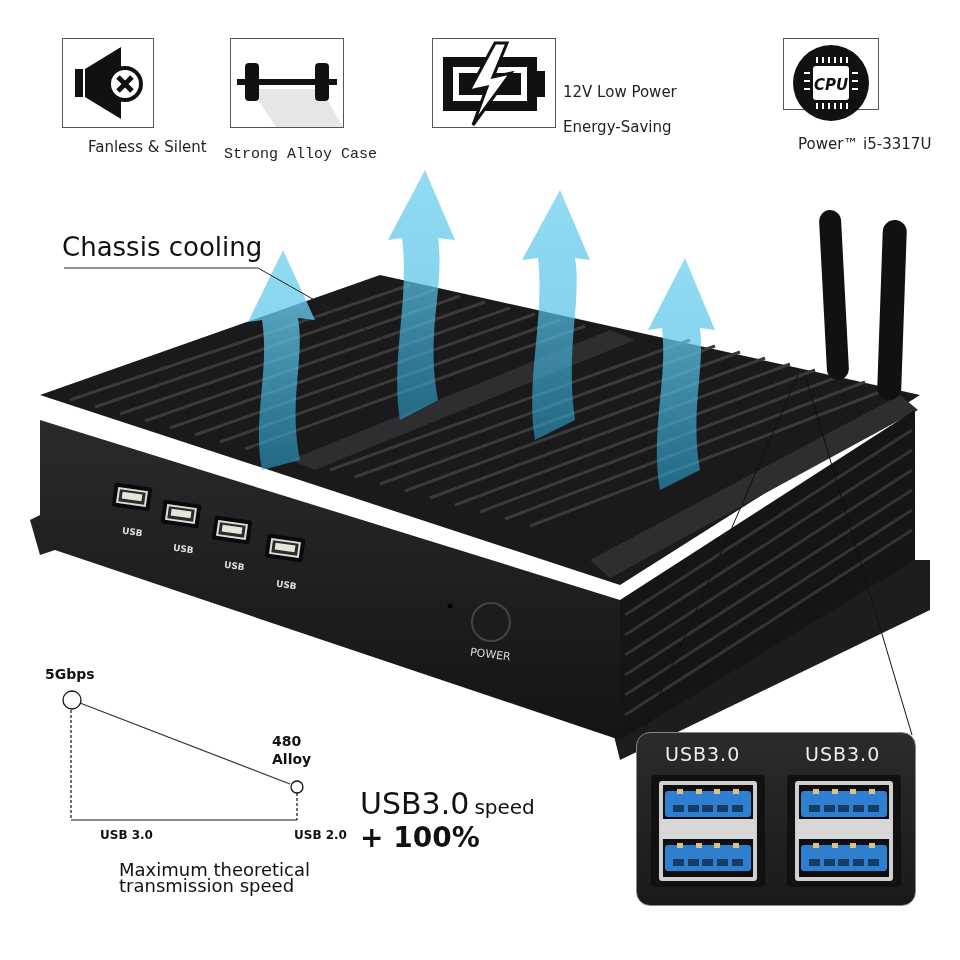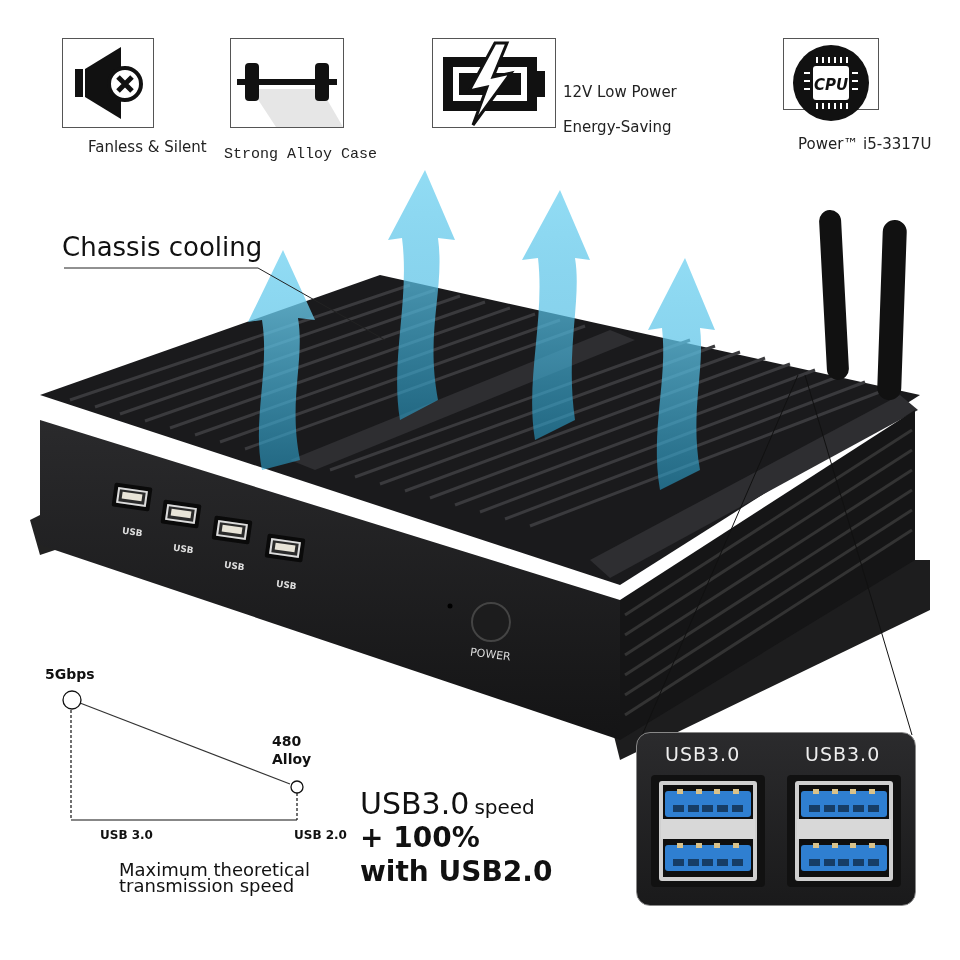--- a/index.html
+++ b/index.html
@@ -209,21 +209,20 @@
 <div class="chart-label" style="left:272px;top:733px;">480</div>
 <div class="chart-label" style="left:272px;top:751px;">Alloy</div>
 <div class="chart-axis" style="left:64px;top:828px;">USB 3.0</div>
 <div class="chart-axis" style="left:258px;top:828px;">USB 2.0</div>
 <div class="chart-cap" style="left:92px;top:862px;">Maximum theoretical</div>
 <div class="chart-cap" style="left:92px;top:878px;">transmission speed</div>
 
 <div class="speed">
   <div><span class="big">USB3.0</span> <span class="small">speed</span></div>
   <div class="bold">+ 100%</div>
-  <div class="bold">with USB2.0</div>
 </div>
 
 <div class="usbpanel">
   <div class="plabel" style="left:28px;">USB3.0</div>
   <div class="plabel" style="left:168px;">USB3.0</div>
   <div class="port" style="left:14px;">
     <div class="frame"></div>
     <div class="blue" style="top:16px;">
         <div class="pins" style="top:-2px;">
           <i></i>

